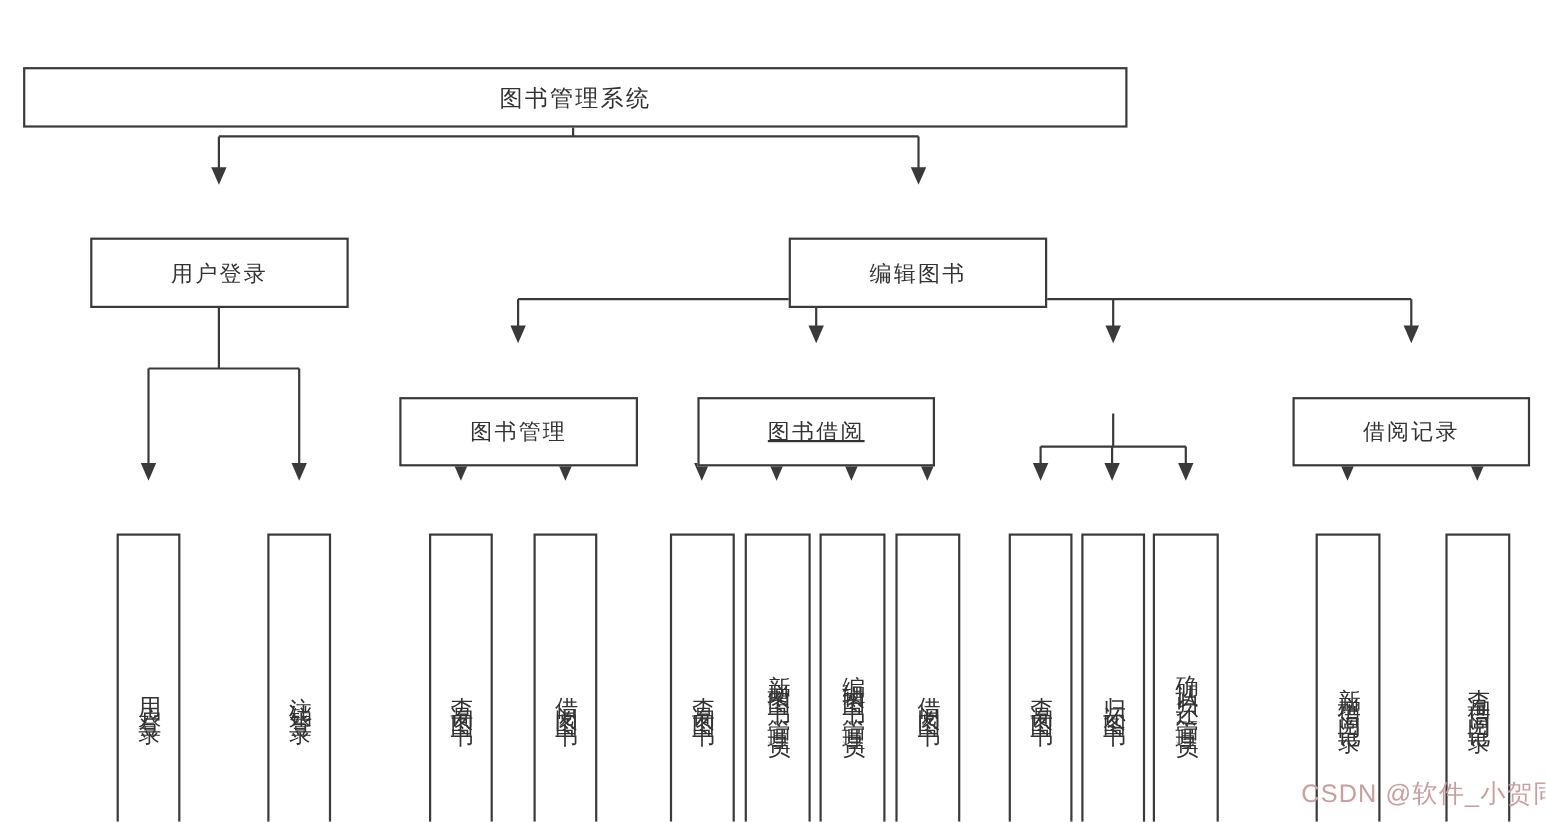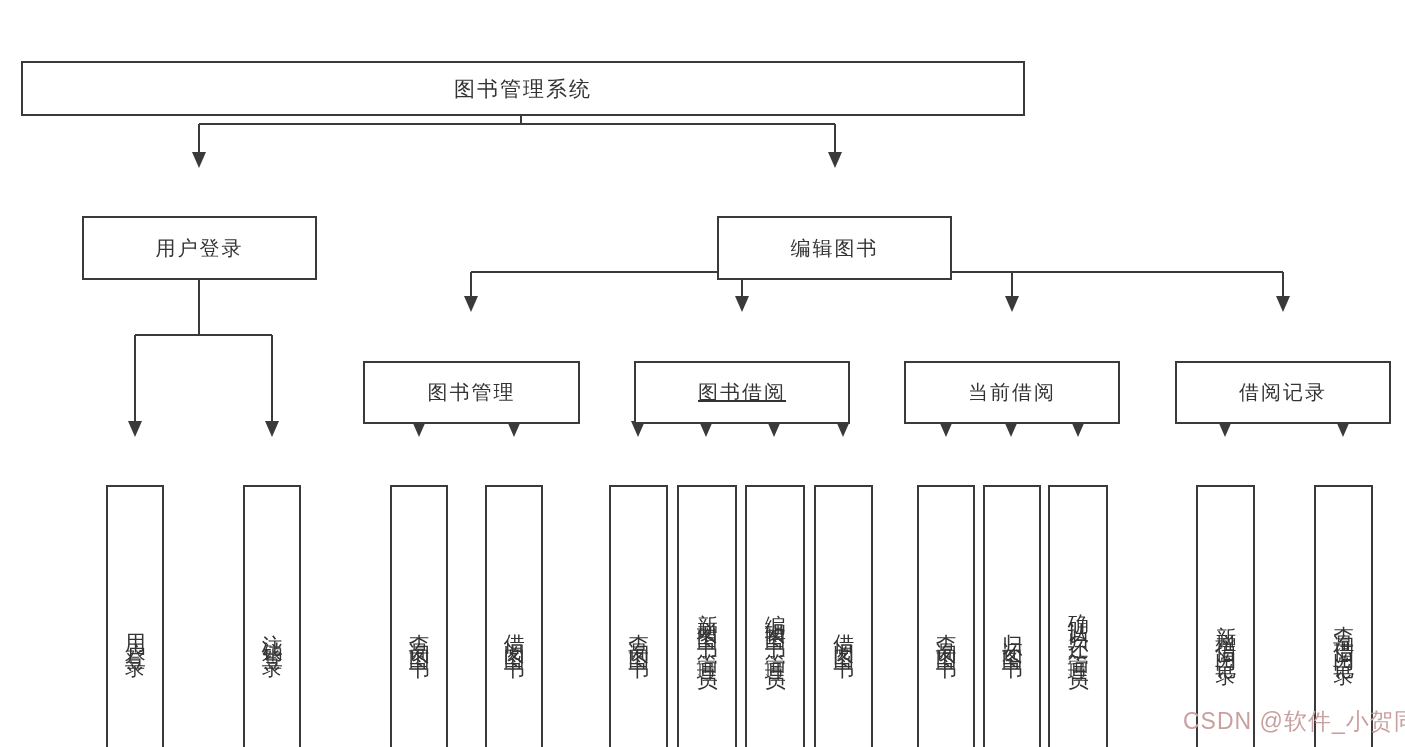--- a/index.html
+++ b/index.html
@@ -83,21 +83,20 @@
     <polygon points="1336,421 1350,421 1343,437"></polygon>
   </svg>
 
   <div class="box h-label root-label" style="left:21px;top:13px;width:1004px;height:55px;">图书管理系统</div>
 
   <div class="box h-label" style="left:82px;top:168px;width:235px;height:64px;">用户登录</div>
   <div class="box h-label" style="left:717px;top:168px;width:235px;height:64px;">编辑图书</div>
 
   <div class="box h-label" style="left:363px;top:313px;width:217px;height:63px;">图书管理</div>
   <div class="box h-label" style="left:634px;top:313px;width:216px;height:63px;text-decoration:underline;">图书借阅</div>
-  <div class="box h-label" style="left:904px;top:313px;width:216px;height:63px;">当前借阅</div>
   <div class="box h-label" style="left:1175px;top:313px;width:216px;height:63px;">借阅记录</div>
 
   <div class="box leaf" style="left:106px;top:437px;width:58px;height:296px;">用户登录</div>
   <div class="box leaf" style="left:243px;top:437px;width:58px;height:296px;">注销登录</div>
 
   <div class="box leaf" style="left:390px;top:437px;width:58px;height:296px;">查询图书</div>
   <div class="box leaf" style="left:485px;top:437px;width:58px;height:296px;">借阅图书</div>
 
   <div class="box leaf" style="left:609px;top:437px;width:59px;height:296px;">查询图书</div>
   <div class="box leaf" style="left:677px;top:437px;width:60px;height:296px;">新增图书（管理员）</div>

